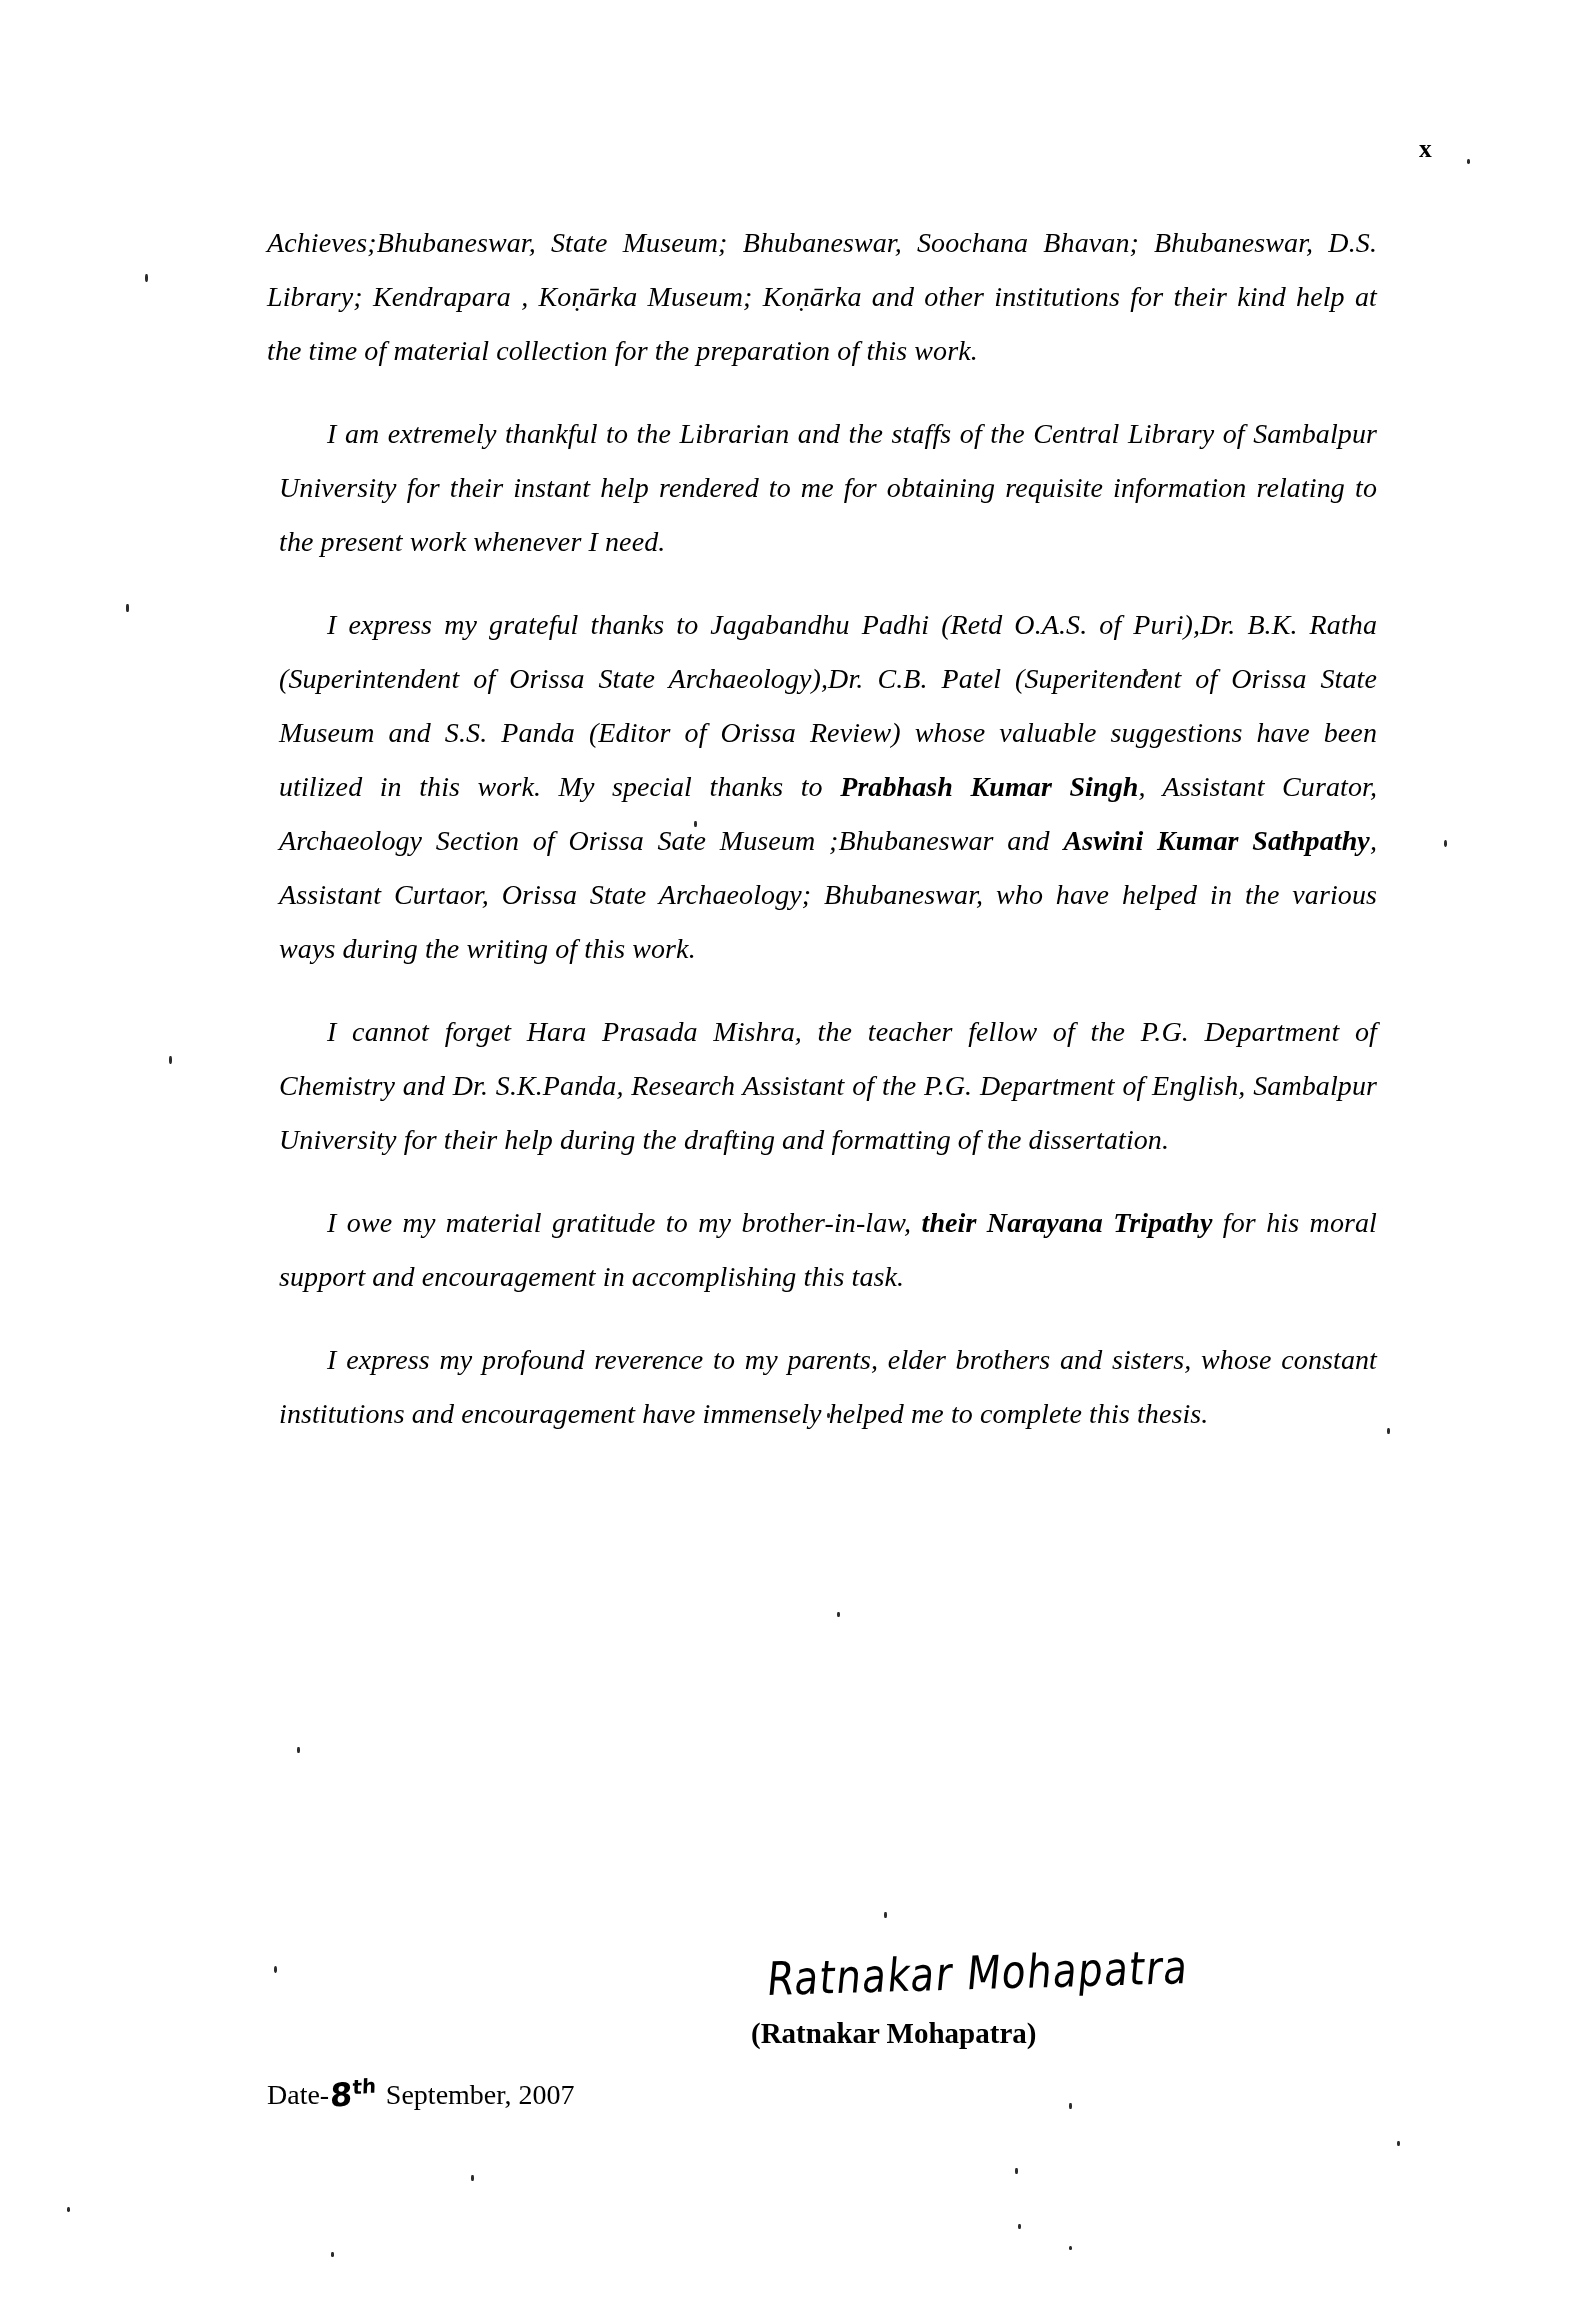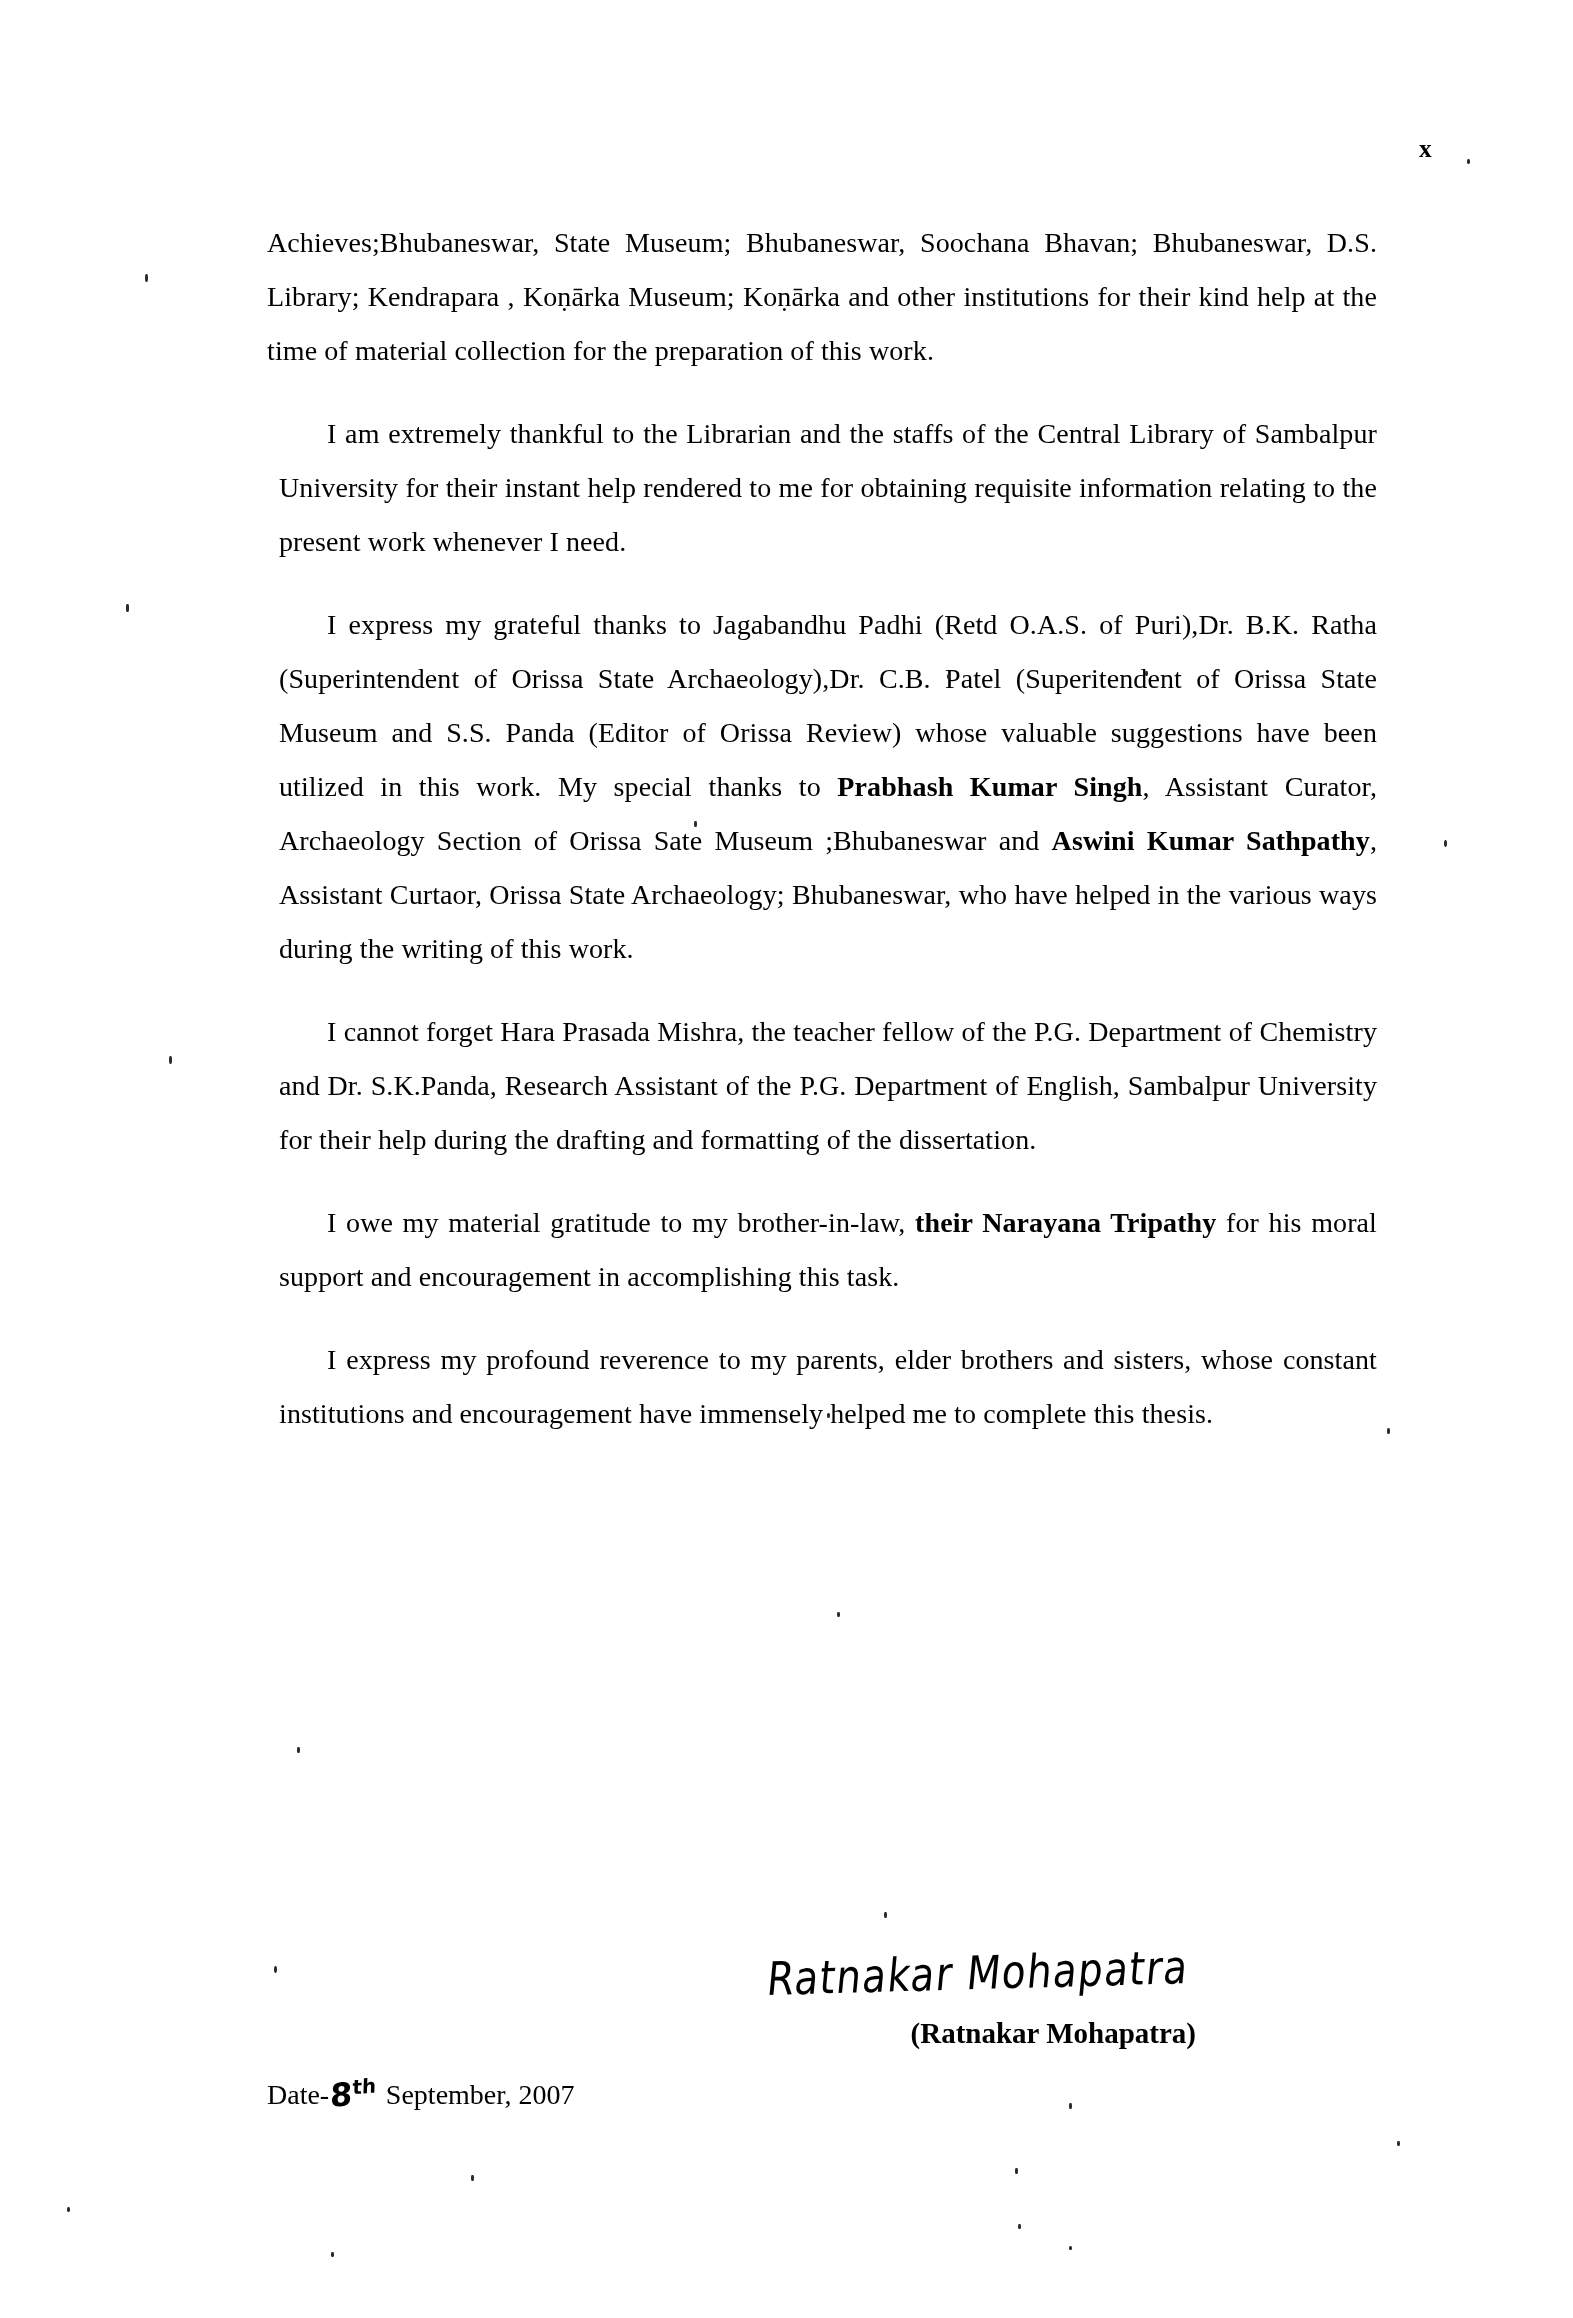--- a/index.html
+++ b/index.html
@@ -27,20 +27,21 @@
     font-weight: 700;
     letter-spacing: 0.3px;
   }
 
   
   .text-column {
     position: absolute;
     left: 267px;
     top: 216px;
     width: 1110px;
+    font-style: italic;
   }
 
   .para {
     margin: 0 0 29px 0;
     font-size: 28px;
     line-height: 54px;
     text-align: justify;
     text-justify: inter-word;
     letter-spacing: 0.1px;
   }
@@ -83,21 +84,20 @@
     white-space: nowrap;
     margin-left: 14px;
   }
 
   .signature-printed {
     font-size: 29px;
     font-weight: 700;
     line-height: 1;
     margin-top: 16.5px;
     white-space: nowrap;
-    text-align: right;
   }
 
   .date-line {
     position: absolute;
     left: 0px;
     top: 115px;
     font-size: 28px;
     line-height: 1;
     white-space: nowrap;
   }

